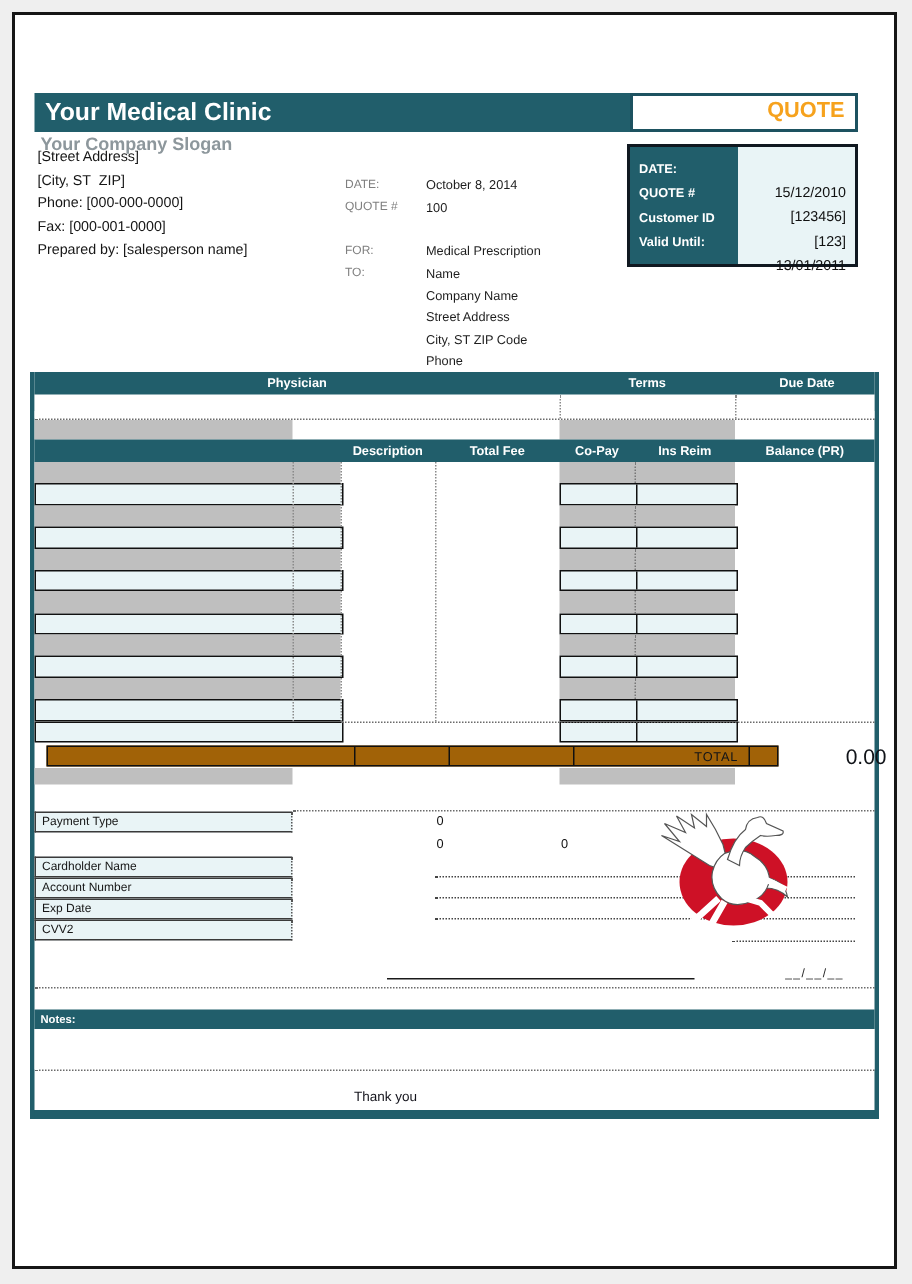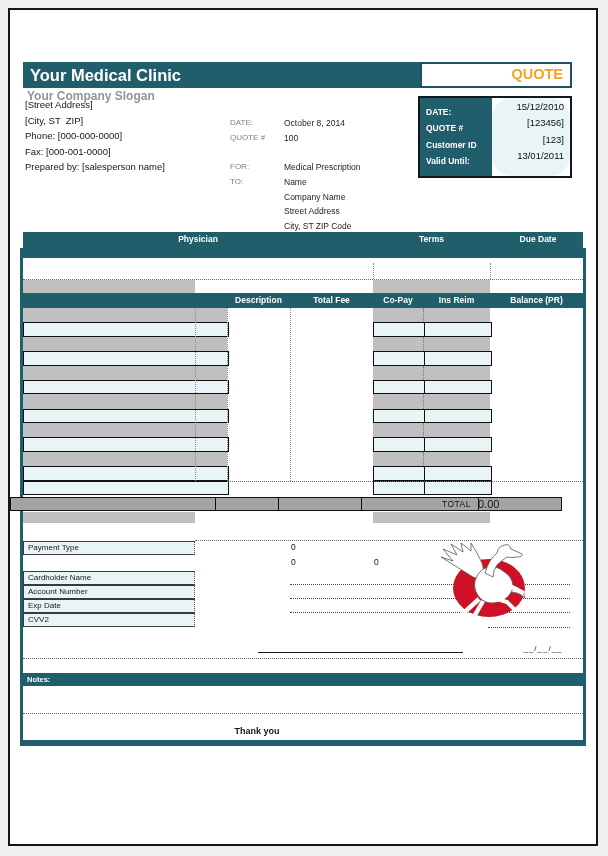--- a/index.html
+++ b/index.html
@@ -14,21 +14,21 @@
         font-size:16.5px;font-weight:bold;line-height:26px;padding-left:7px;}
   .quote-box{left:420px;top:62px;width:152px;height:26px;background:#fff;border:2px solid #1d5260;
         color:#f6a21d;font-size:14.5px;font-weight:bold;text-align:right;line-height:21px;padding-right:7px;}
   .slogan{left:27px;top:89px;font-size:12px;font-weight:bold;color:#8d979c;}
   .addr{left:25px;height:13px;font-size:9.5px;color:#161616;white-space:pre;}
   .mlabel{left:230px;width:50px;height:12px;font-size:8px;color:#7f7f7f;}
   .mvalue{left:284px;width:140px;height:12px;font-size:8.5px;color:#1d1d1d;}
   
   .info-box{left:418px;top:96px;width:154px;height:82px;border:2px solid #101820;display:flex;}
   .info-labels{width:72px;background:#215e6b;padding-top:7px;}
-  .info-values{flex:1;background:#e9f4f6;padding-top:1px;border-radius:20px;}
+  .info-values{flex:1;background:#e9f4f6;padding-top:23px;}
   .info-labels div{height:16.3px;color:#fff;font-size:8.5px;font-weight:bold;padding-left:6px;line-height:15px;}
   .info-values div{height:16.3px;color:#101010;font-size:9.5px;text-align:right;padding-right:6px;line-height:15px;}
   
   .frame{left:20px;top:248px;width:566px;height:498px;border-left:3px solid #215e6b;
          border-right:3px solid #215e6b;border-bottom:6px solid #215e6b;}
   .thead{background:#215e6b;color:#fff;font-size:8.5px;font-weight:bold;}
   .thead span{position:absolute;top:0;line-height:15px;text-align:center;}
   .gray-strip{background:#bfbfbf;}
   .hdot{border-top:1px dotted #6a6a6a;height:0;}
   .vdot{border-left:1px dotted #8a8a8a;width:0;}
@@ -36,37 +36,37 @@
   .svc-rows{left:23px;top:308px;width:560px;}
   .svc-row{position:relative;height:14.38px;}
   .cell-left{position:absolute;left:0;top:0;bottom:0;width:204px;}
   .cell-right{position:absolute;left:350px;top:0;bottom:0;width:117px;}
   .svc-row.gray .cell-left,.svc-row.gray .cell-right{background:#bfbfbf;}
   .svc-row.blue .cell-left,.svc-row.blue .cell-right{background:#e9f4f6;border:1px solid #101010;}
   .svc-row .divider{position:absolute;left:50px;top:0;bottom:0;width:0;}
   .svc-row.gray .divider{border-left:1px dotted #777;}
   .svc-row.blue .divider{border-left:1px solid #101010;}
   
-  .total-row{left:10px;top:497px;width:552px;height:13.5px;background:#a3a3a3;border:1px solid #101010;}
+  .total-row{left:31px;top:497px;width:488px;height:13.5px;background:#a16207;border:1px solid #101010;}
   .total-row .v{position:absolute;top:0;bottom:0;width:0;border-left:1px solid #101010;}
   .total-label{position:absolute;left:350px;width:110px;top:0;line-height:12px;text-align:right;
                font-size:8.5px;color:#101318;letter-spacing:.5px;}
-  .total-value{position:absolute;left:467px;width:92px;top:0;line-height:12px;text-align:left;
-               font-size:11px;color:#101318;}
+  .total-value{position:absolute;left:467px;width:92px;top:0;line-height:12px;text-align:right;
+               font-size:14px;color:#101318;}
   
   .field-box{left:23px;width:172px;height:13.5px;background:#e9f4f6;border:1px solid #3a3a3a;
              border-right:1px dotted #555;font-size:8px;color:#161616;padding-left:4px;line-height:12px;}
   .zero{width:20px;height:11px;font-size:8.5px;color:#111;}
   .sigdot{border-top:1px dotted #444;height:0;}
   .solidline{border-top:1.5px solid #1a1a1a;height:0;}
   .dateph{font-size:8px;color:#222;letter-spacing:1px;text-align:center;}
   
   .notes-bar{left:23px;top:673px;width:560px;height:13px;background:#215e6b;color:#fff;
              font-size:7.5px;font-weight:bold;line-height:13px;padding-left:4px;}
-  .thanks{left:23px;top:726px;width:468px;text-align:center;font-size:9px;font-weight:bold;color:#14141c;}
+  .thanks{left:23px;top:726px;width:468px;text-align:center;font-size:9px;font-weight:normal;color:#14141c;}
 </style>
 </head>
 <body>
 
 <div class="abs page"></div>
 
 <div class="abs band">Your Medical Clinic</div>
 <div class="abs quote-box">QUOTE</div>
 <div class="abs slogan">Your Company Slogan</div>
 
@@ -99,21 +99,21 @@
   <div class="info-values">
     <div>15/12/2010</div>
     <div>[123456]</div>
     <div>[123]</div>
     <div>13/01/2011</div>
   </div>
 </div>
 
 <div class="abs frame"></div>
 
-<div class="abs thead" style="left:23px;top:232px;width:560px;height:26px;">
+<div class="abs thead" style="left:23px;top:248px;width:560px;height:26px;">
   <span style="left:0;width:350px">Physician</span>
   <span style="left:350px;width:117px">Terms</span>
   <span style="left:470px;width:90px;text-align:center">Due Date</span>
 </div>
 <div class="abs" style="left:23px;top:263px;width:560px;height:16px;background:#fff"></div>
 <div class="abs vdot" style="left:373px;top:263px;height:16px"></div>
 <div class="abs vdot" style="left:490px;top:263px;height:16px"></div>
 <div class="abs hdot" style="left:23px;top:279px;width:560px"></div>
 <div class="abs gray-strip" style="left:23px;top:280px;width:172px;height:13px"></div>
 <div class="abs gray-strip" style="left:373px;top:280px;width:117px;height:13px"></div>

